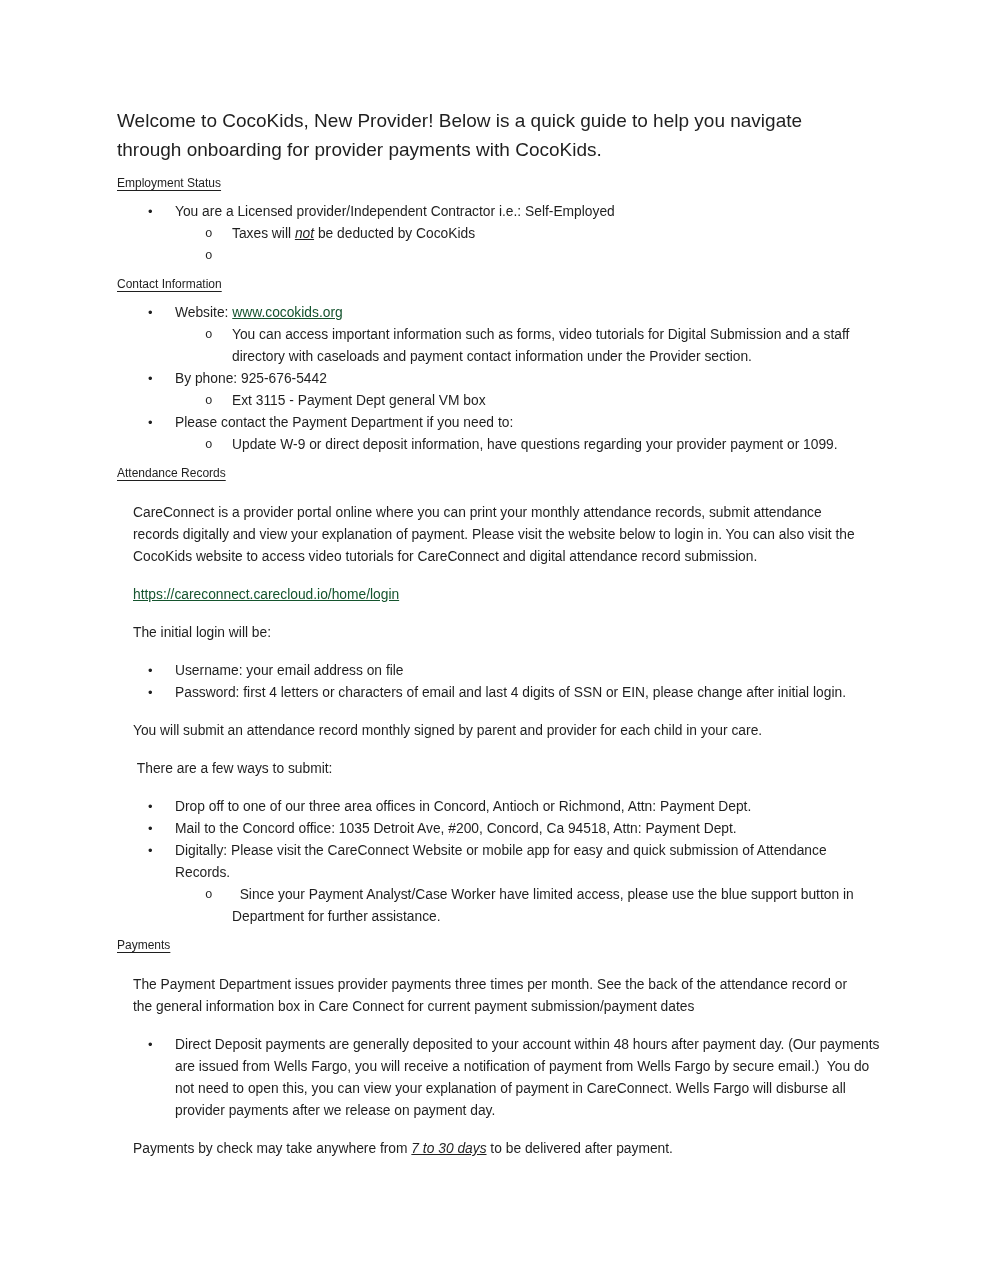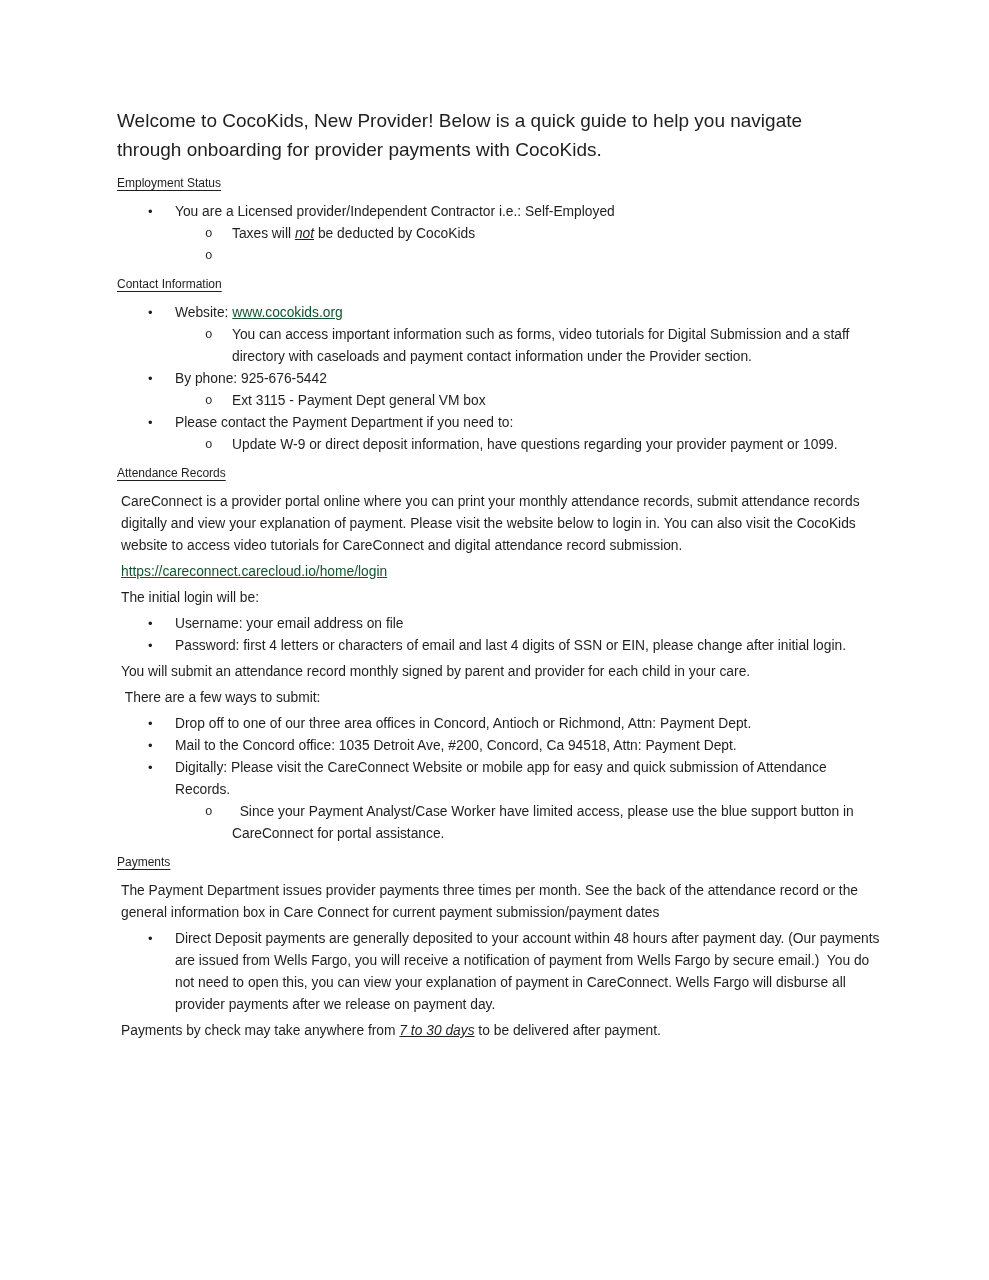--- a/index.html
+++ b/index.html
@@ -24,21 +24,21 @@
     white-space: pre-wrap;
   }
   .heading {
     font-size: 12px;
     font-weight: 400;
     line-height: 25px;
     margin: 5px 0 5px 0;
     text-decoration: underline;
     text-underline-offset: 3px;
   }
-  .para { margin: 4px; white-space: pre-wrap; }
+  .para { margin: 16px; white-space: pre-wrap; }
   .bullet { display: flex; align-items: flex-start; }
   .b1 { padding-left: 31px; }
   .b2 { padding-left: 88px; }
   .marker { flex: 0 0 27px; width: 27px; }
   .b1 > .marker { font-size: 13px; }
   .b2 > .marker {
     font-family: "Liberation Mono", "DejaVu Sans Mono", monospace;
     font-size: 12.5px;
   }
   .btext { flex: 1; white-space: pre-wrap; }
@@ -113,21 +113,21 @@
       <div class="bullet b1">
         <span class="marker">•</span>
         <div class="btext">Mail to the Concord office: 1035 Detroit Ave, #200, Concord, Ca 94518, Attn: Payment Dept.</div>
       </div>
       <div class="bullet b1">
         <span class="marker">•</span>
         <div class="btext">Digitally: Please visit the CareConnect Website or mobile app for easy and quick submission of Attendance Records.</div>
       </div>
       <div class="bullet b2">
         <span class="marker">o</span>
-        <div class="btext">  Since your Payment Analyst/Case Worker have limited access, please use the blue support button in CareConnect for portal assistance.</div>
+        <div class="btext">  Since your Payment Analyst/Case Worker have limited access, please use the blue support button in Department for further assistance.</div>
       </div>
       <h2 class="heading">Payments</h2>
       <p class="para">The Payment Department issues provider payments three times per month. See the back of the attendance record or the general information box in Care Connect for current payment submission/payment dates</p>
       <div class="bullet b1">
         <span class="marker">•</span>
         <div class="btext">Direct Deposit payments are generally deposited to your account within 48 hours after payment day. (Our payments are issued from Wells Fargo, you will receive a notification of payment from Wells Fargo by secure email.)  You do not need to open this, you can view your explanation of payment in CareConnect. Wells Fargo will disburse all provider payments after we release on payment day.</div>
       </div>
       <p class="para">Payments by check may take anywhere from <span class="iu">7 to 30 days</span> to be delivered after payment.</p>
     </div>
 </div>

